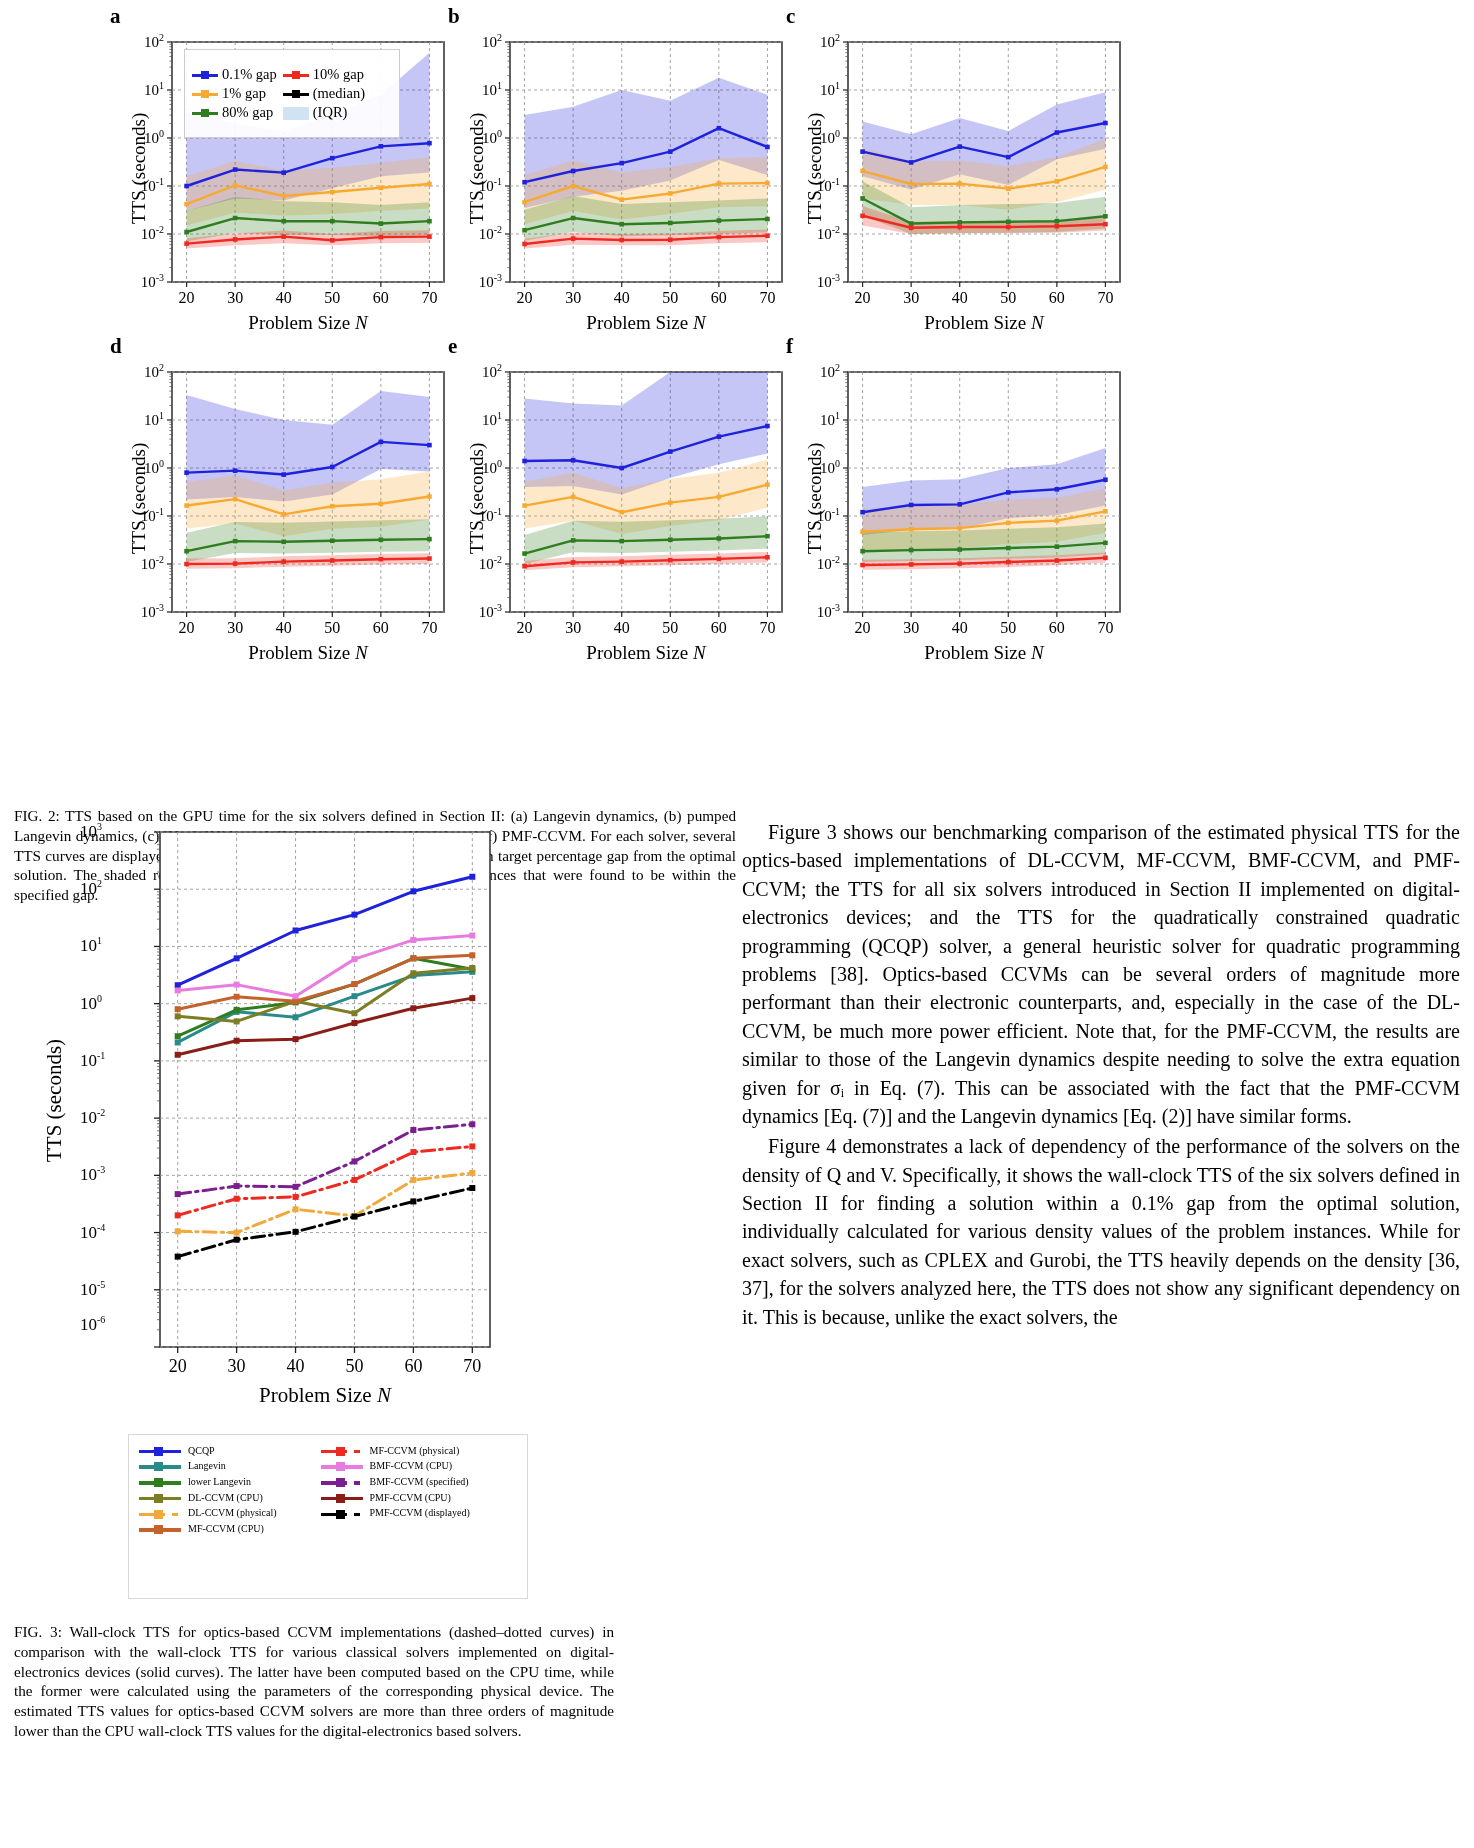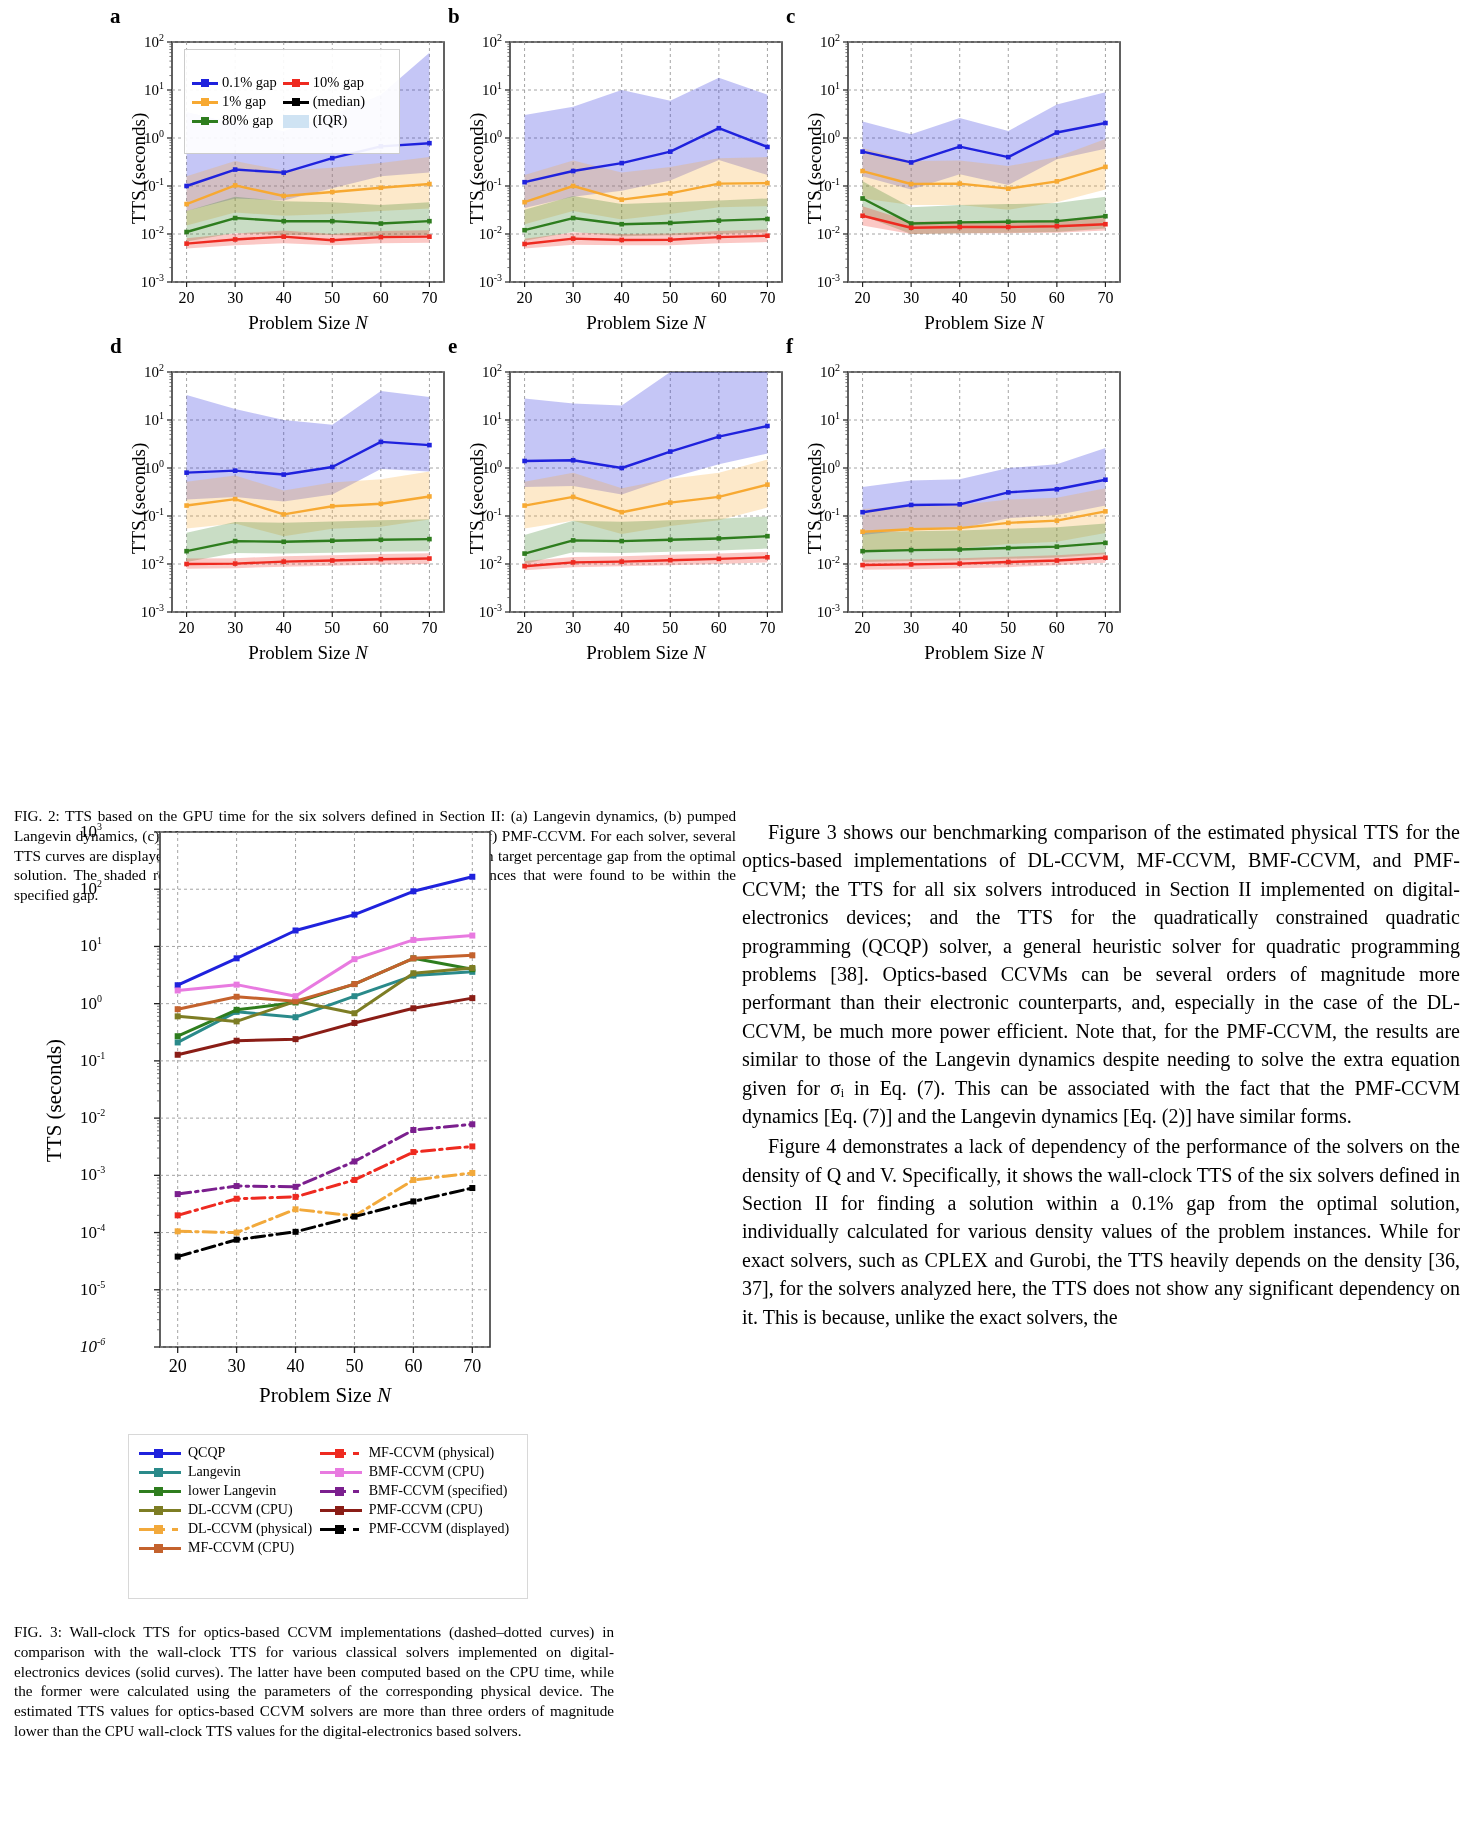--- a/index.html
+++ b/index.html
@@ -11,40 +11,40 @@
   .panel{position:absolute;width:380px;height:320px;}
   .panel-label{position:absolute;font-weight:bold;font-size:21px;font-family:"Liberation Serif",serif;}
   .ylab{position:absolute;font-size:19px;transform-origin:0 0;transform:rotate(-90deg);white-space:nowrap;}
   .xlab{position:absolute;font-size:19px;white-space:nowrap;text-align:center;}
   .ytick{position:absolute;font-size:15px;white-space:nowrap;}
   .xtick{position:absolute;font-size:16px;text-align:center;white-space:nowrap;}
   sup.e{font-size:10px;vertical-align:super;}
 
   
   .plegend{position:absolute;border:1px solid #cccccc;background:rgba(255,255,255,0.92);
-           padding:23px 7px;font-size:14px;box-sizing:border-box;}
+           padding:15px 7px;font-size:14px;box-sizing:border-box;}
   .plegend table{border-collapse:collapse;}
   .plegend td{padding:1px 6px 1px 0;vertical-align:middle;white-space:nowrap;font-size:14.5px;}
   .swdot{display:inline-block;width:26px;height:11px;position:relative;vertical-align:middle;margin-right:4px;}
   .swdot i{position:absolute;left:0;top:4px;width:26px;height:3px;display:block;}
   .swdot b{position:absolute;left:9px;top:1px;width:8px;height:8px;display:block;}
   .swbox{display:inline-block;width:26px;height:13px;vertical-align:middle;margin-right:4px;background:#cfe3f3;}
 
   
   .caption{position:absolute;font-size:15.2px;line-height:1.30;text-align:justify;}
   .bodytext{position:absolute;font-size:20px;line-height:1.42;text-align:justify;}
   .bodytext p{margin:0 0 0 0;text-indent:26px;}
   .bodytext p+p{margin-top:2px;}
 
   
   #fig3{position:absolute;left:0;top:810px;width:640px;height:700px;}
   #fig3legend{position:absolute;left:128px;top:1434px;width:400px;height:165px;
               border:1px solid #d8d8d8;background:#fff;box-sizing:border-box;padding:8px 10px;}
   #fig3legend table{border-collapse:collapse;width:100%;}
-  #fig3legend td{font-size:14px;white-space:nowrap;padding:1.5px 4px 1.5px 0;vertical-align:middle;}
+  #fig3legend td{font-size:10px;white-space:nowrap;padding:1.5px 4px 1.5px 0;vertical-align:middle;}
   .lsw{display:inline-block;width:42px;height:12px;position:relative;vertical-align:middle;margin-right:7px;}
   .lsw i{position:absolute;left:0;top:4.5px;width:42px;height:3.6px;display:block;}
   .lsw b{position:absolute;left:15px;top:1.5px;width:9px;height:9px;display:block;}
   .lsw.dd i{width:26px;}
   .lsw.dd u{position:absolute;left:33px;top:4.5px;width:6px;height:3.6px;display:block;text-decoration:none;}
 
   svg{display:block;}
 </style>
 </head>
 <body>
@@ -1006,21 +1006,21 @@
       </svg>
       <div class="ytick" style="left: 80px; width: 70px; top: 11px; font-size: 17px;">10<sup class="e">3</sup></div>
       <div class="ytick" style="left: 80px; width: 70px; top: 68.2222px; font-size: 17px;">10<sup class="e">2</sup></div>
       <div class="ytick" style="left: 80px; width: 70px; top: 125.444px; font-size: 17px;">10<sup class="e">1</sup></div>
       <div class="ytick" style="left: 80px; width: 70px; top: 182.667px; font-size: 17px;">10<sup class="e">0</sup></div>
       <div class="ytick" style="left: 80px; width: 70px; top: 239.889px; font-size: 17px;">10<sup class="e">-1</sup></div>
       <div class="ytick" style="left: 80px; width: 70px; top: 297.111px; font-size: 17px;">10<sup class="e">-2</sup></div>
       <div class="ytick" style="left: 80px; width: 70px; top: 354.333px; font-size: 17px;">10<sup class="e">-3</sup></div>
       <div class="ytick" style="left: 80px; width: 70px; top: 411.556px; font-size: 17px;">10<sup class="e">-4</sup></div>
       <div class="ytick" style="left: 80px; width: 70px; top: 468.778px; font-size: 17px;">10<sup class="e">-5</sup></div>
-      <div class="ytick" style="left: 80px; width: 70px; top: 526px; font-size: 17px; font-style: italic;">10<sup class="e">-6</sup></div>
+      <div class="ytick" style="left: 80px; width: 70px; top: 504px; font-size: 17px;">10<sup class="e">-6</sup></div>
       <div class="xtick" style="left: 159.679px; top: 546px; width: 36px; font-size: 18px;">20</div>
       <div class="xtick" style="left: 218.607px; top: 546px; width: 36px; font-size: 18px;">30</div>
       <div class="xtick" style="left: 277.536px; top: 546px; width: 36px; font-size: 18px;">40</div>
       <div class="xtick" style="left: 336.464px; top: 546px; width: 36px; font-size: 18px;">50</div>
       <div class="xtick" style="left: 395.393px; top: 546px; width: 36px; font-size: 18px;">60</div>
       <div class="xtick" style="left: 454.321px; top: 546px; width: 36px; font-size: 18px;">70</div>
       <div class="ylab" style="left: 42px; top: 351.5px; font-size: 21px;">TTS (seconds)</div>
       <div class="xlab" style="left: 160px; top: 573px; width: 330px; font-size: 21px;">Problem Size <i>N</i></div>
     </div>
 

